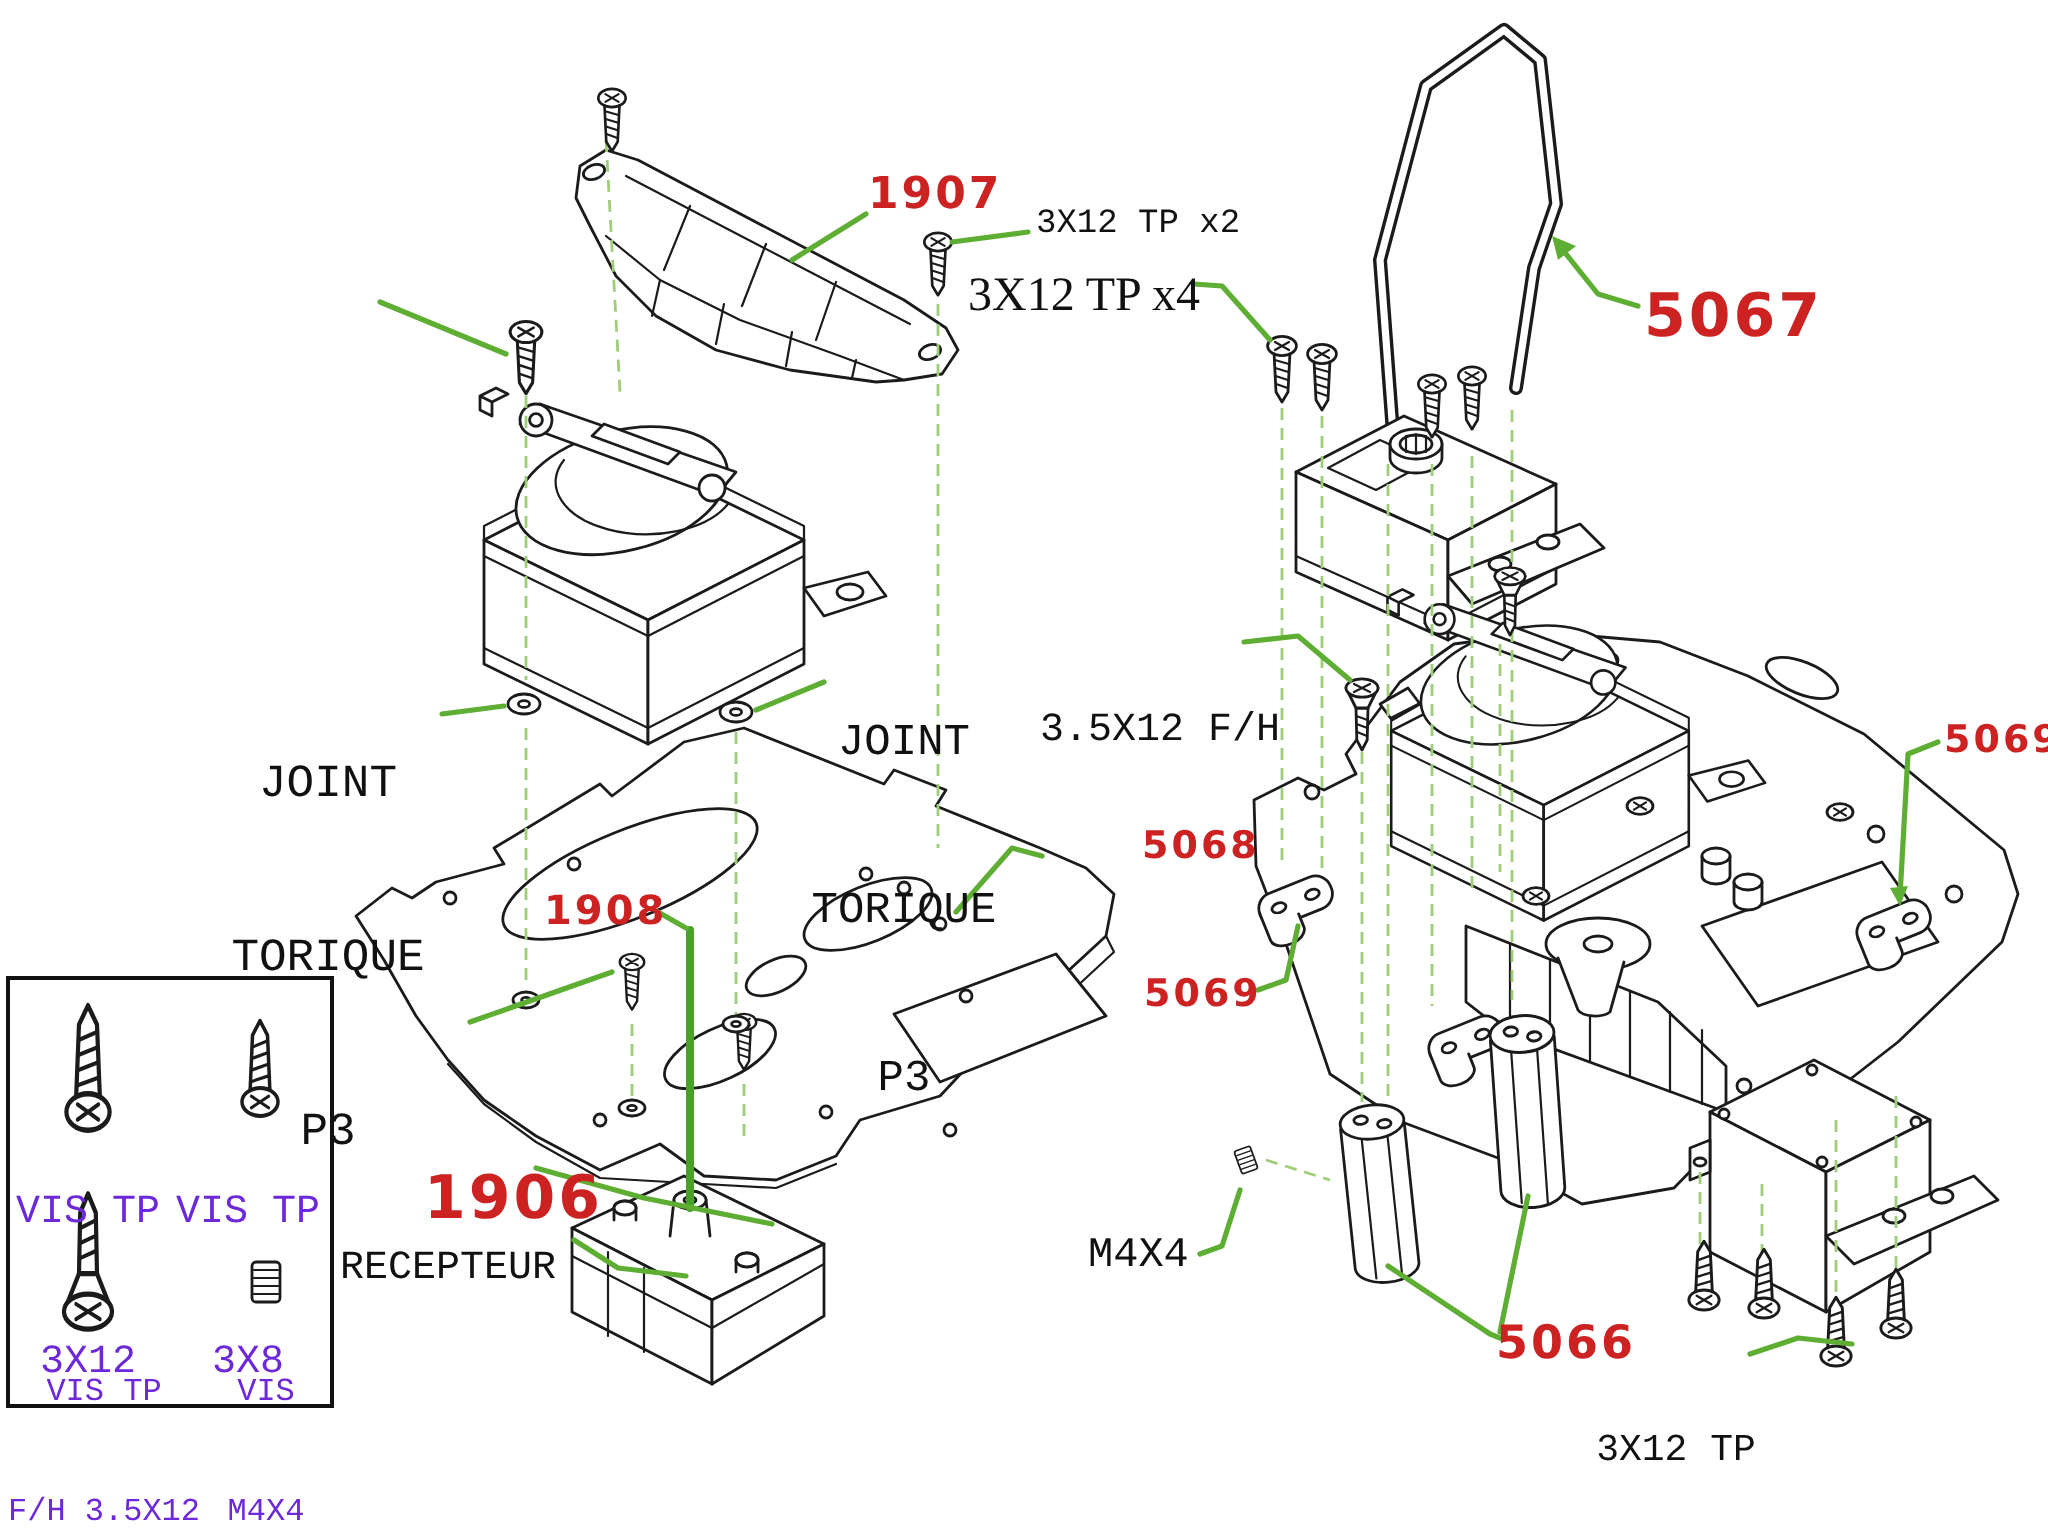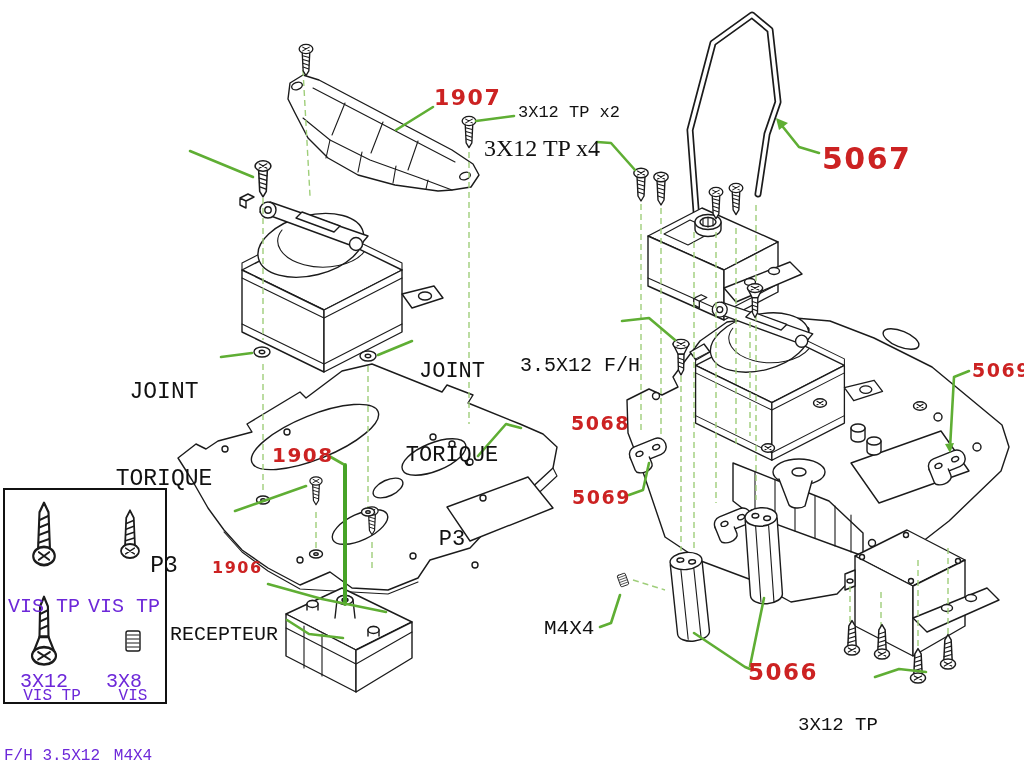--- a/index.html
+++ b/index.html
@@ -364,21 +364,21 @@
 
 <div class="callout red" style="left:523px;top:412px;font-size:19px;margin-left:48px;">5068</div>
 
 <div class="callout red" style="left:272px;top:443px;font-size:20px;">1908</div>
 
 
 <div class="callout red" style="left:572px;top:486px;font-size:19px;">5069</div>
 
 <div class="callout red" style="left:972px;top:359px;font-size:19px;">5069</div>
 
-<div class="callout red" style="left:212px;top:558px;font-size:16px;">1906</div>
+<div class="callout red" style="left:212px;top:582px;font-size:30px;">1906</div>
 
 <div class="callout" style="left:170px;top:607px;font-size:20px;margin-top:16px;">RECEPTEUR</div>
 
 <div class="callout" style="left:544px;top:617px;font-size:21px;">M4X4</div>
 
 <div class="callout red" style="left:748px;top:659px;font-size:23px;">5066</div>
 
 <div class="callout ctr" style="left:794px;top:663px;width:88px;font-size:19px;line-height:25px;">
   <div>3X12 TP</div>
   

